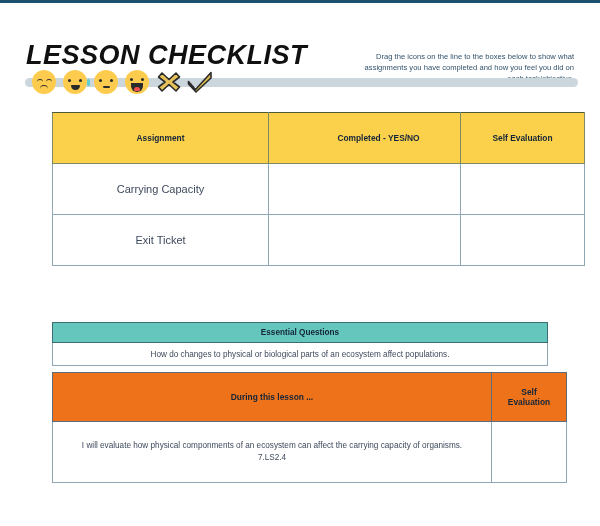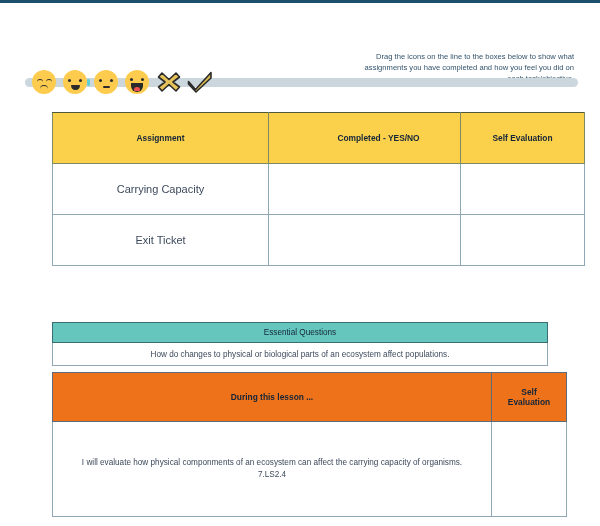--- a/index.html
+++ b/index.html
@@ -201,21 +201,21 @@
     left: 52px;
     top: 322px;
     width: 496px;
     border-collapse: collapse;
     table-layout: fixed;
   }
   #eq-table th {
     background: #64c6bd;
     color: #14253a;
     font-size: 8.2px;
-    font-weight: normal;
+    font-weight: bold;
     height: 17px;
     border: 1px solid #3b6e72;
     text-align: center;
   }
   #eq-table td {
     background: #ffffff;
     color: #3d4a5c;
     font-size: 8.2px;
     height: 20px;
     border: 1px solid #8fa6b5;
@@ -244,35 +244,36 @@
     padding: 0 4px;
   }
   #lesson-table td {
     background: #ffffff;
     color: #3d4a5c;
     font-size: 8.2px;
     height: 52px;
     border: 1px solid #8fa6b5;
     text-align: center;
     vertical-align: middle;
-    padding: 21px 28px;
+    padding: 4px 28px;
     line-height: 1.5;
   }
   .col-lesson { width: 430px; }
   .col-lesson-self { width: 66px; }
   .self-eval-line { display: block; }
 </style>
 </head>
 <body>
 
 <div id="top-rule"></div>
 
 <div id="page">
 
   <div id="header">
+    <div id="title">LESSON CHECKLIST</div>
     <div id="instructions">Drag the icons on the line to the boxes below to show what assignments you have completed and how you feel you did on each task/objective.</div>
   </div>
 
   <div id="icon-strip">
     <div id="slider-track"></div>
 
     <div class="icon-slot" style="left:30px;">
       <div class="emoji">
         <div class="eye-closed" style="left:4.5px; top:9px;"></div>
         <div class="eye-closed" style="left:13.5px; top:9px;"></div>

